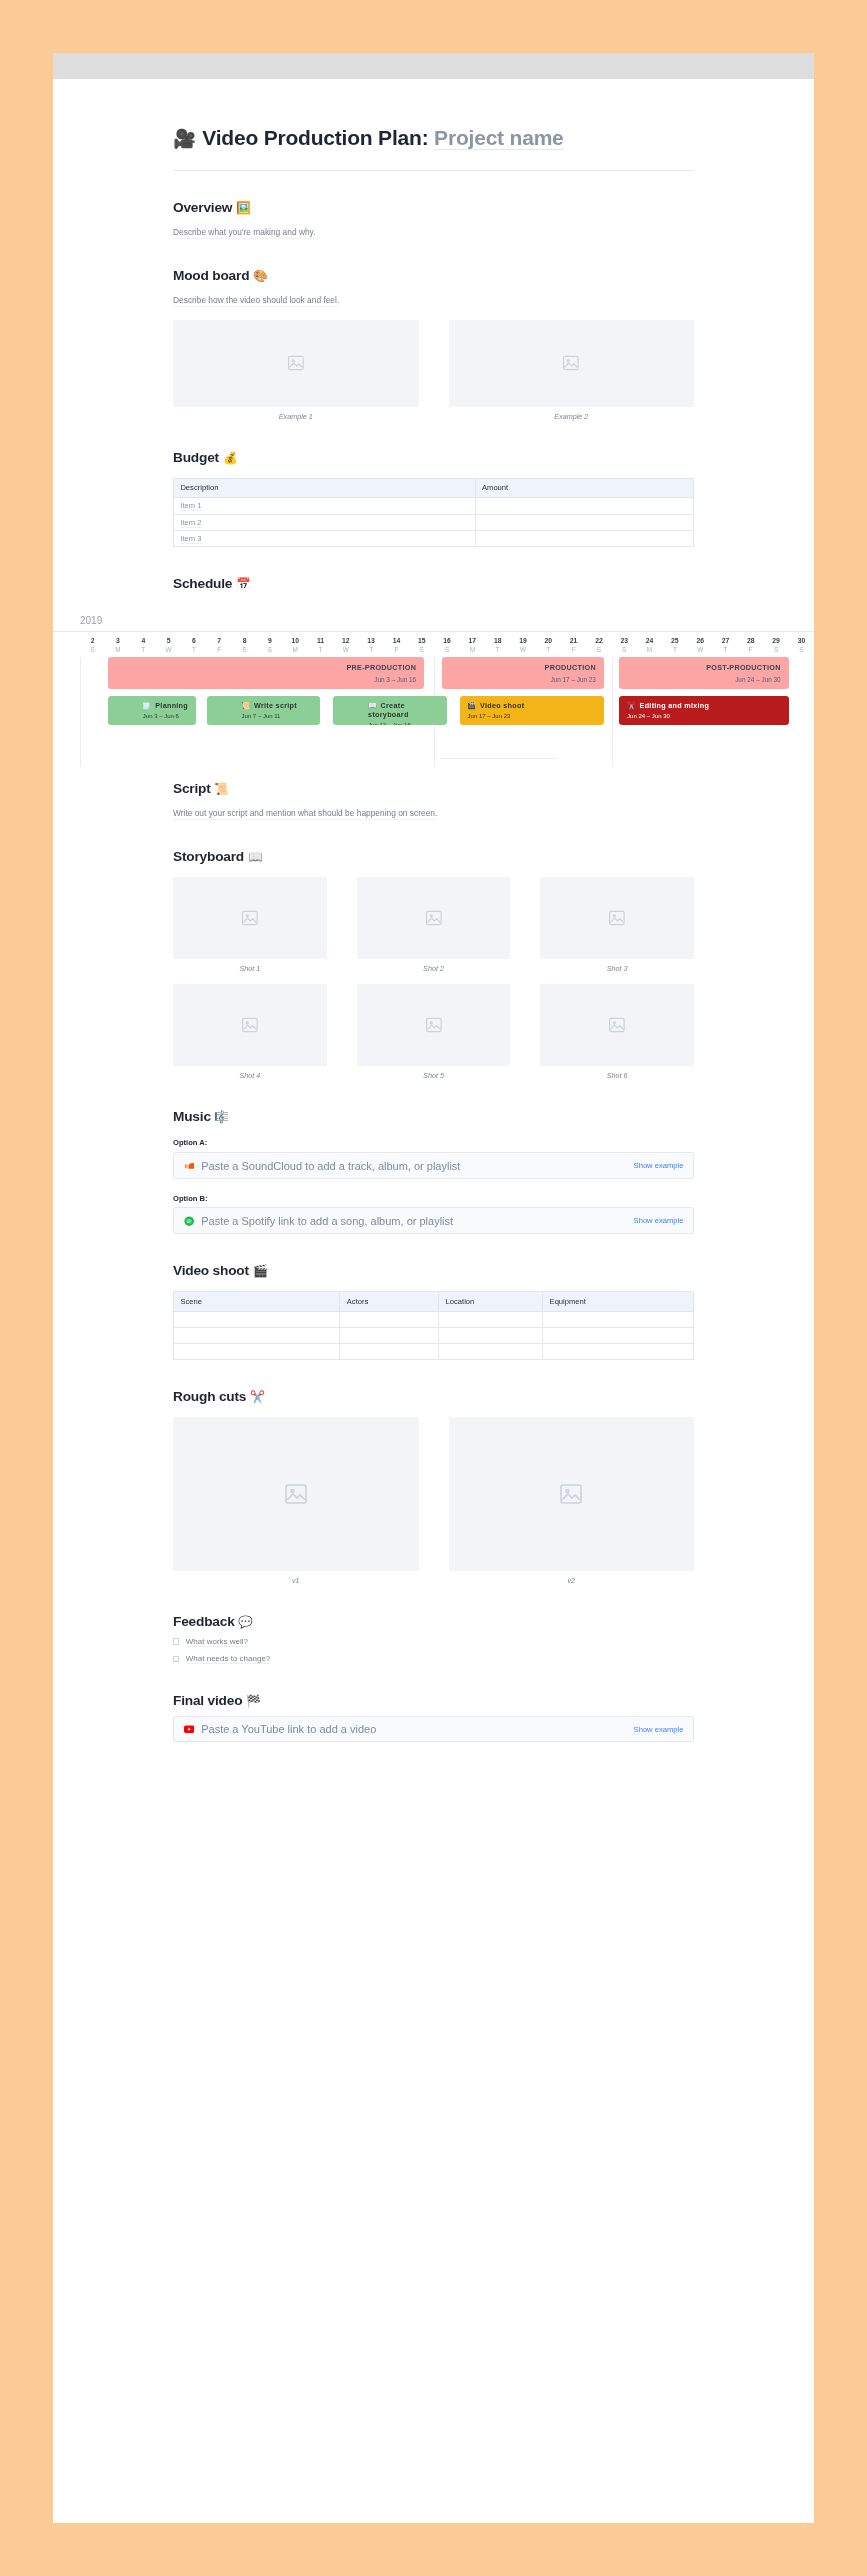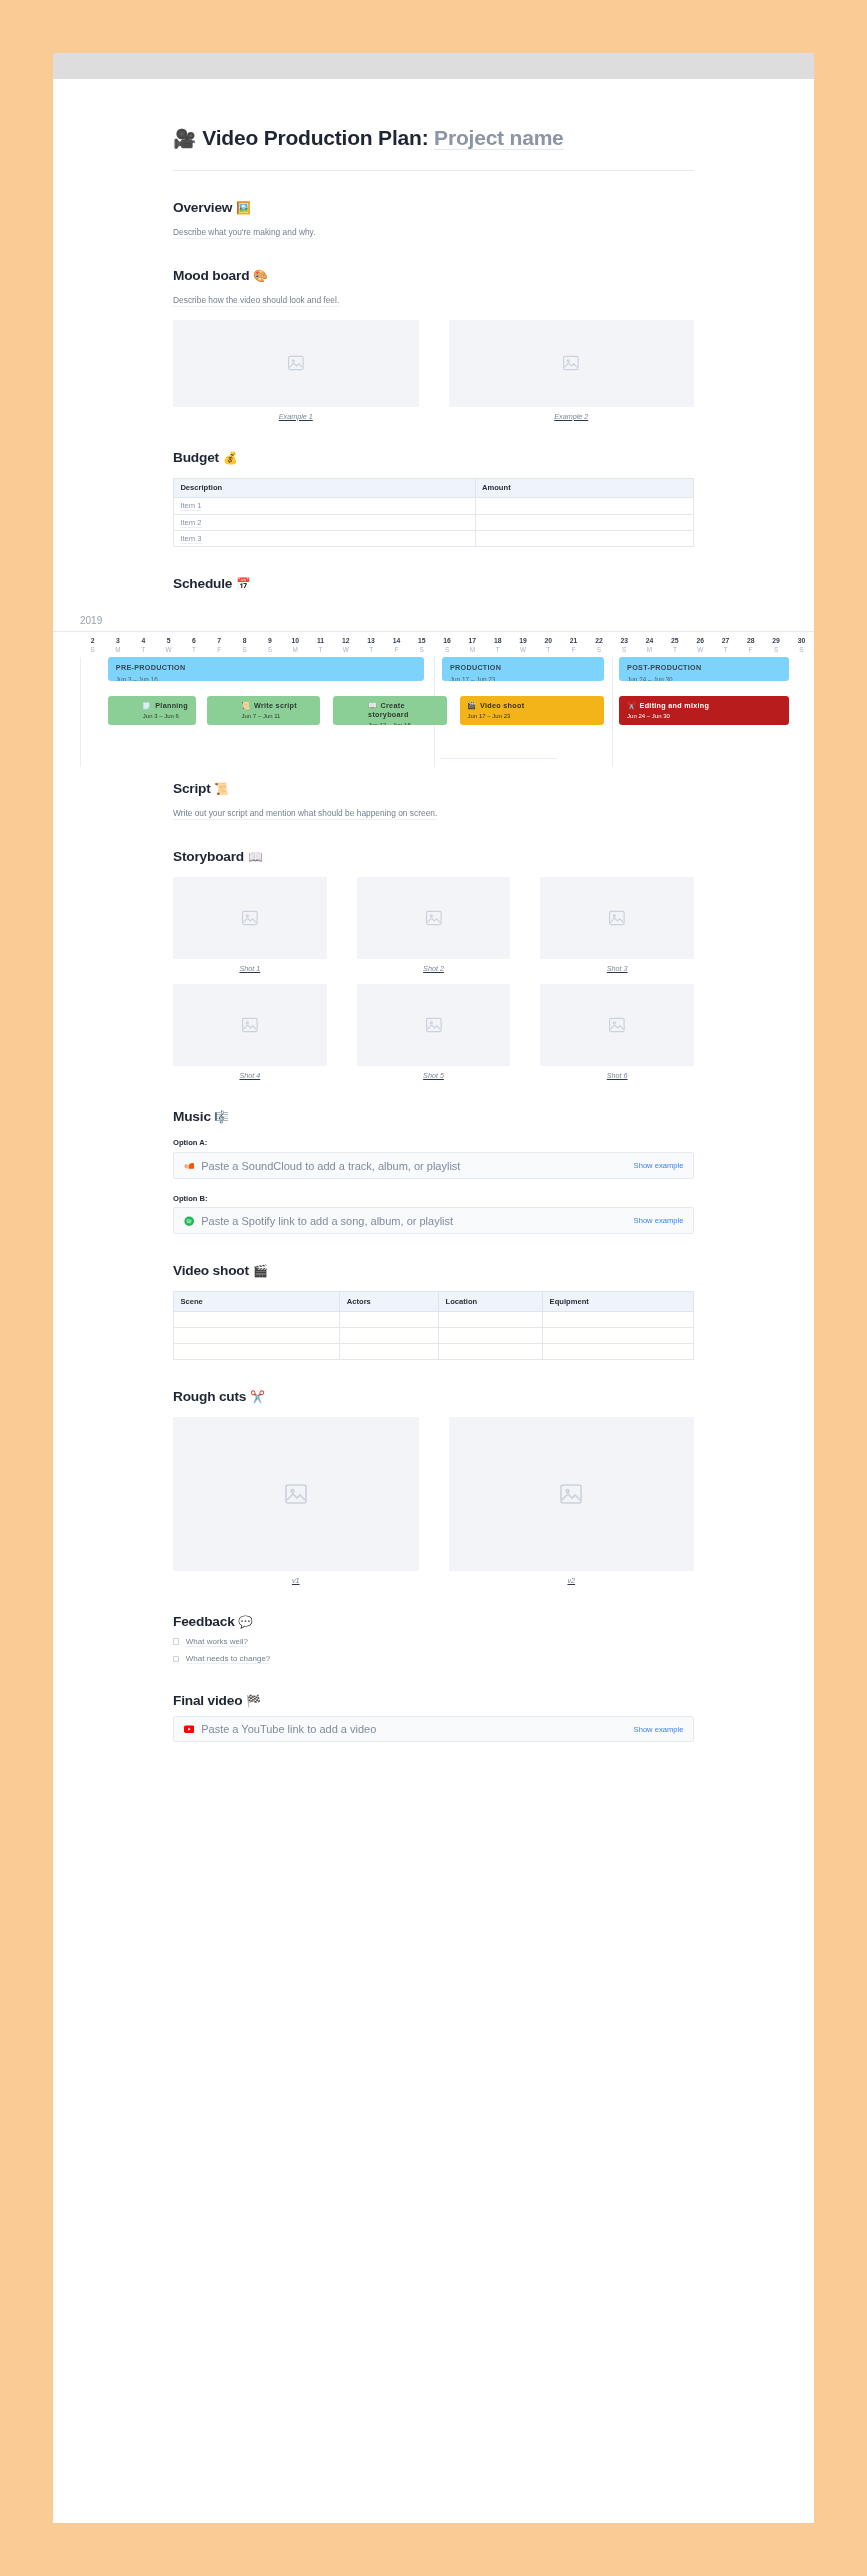--- a/index.html
+++ b/index.html
@@ -39,40 +39,40 @@
     margin:29px 0 8px 0; letter-spacing:-0.2px;
   }
   h2.sec-h .emoji { font-size:12px; margin-left:4px; }
   .desc {
     font-size:8.4px; color:#737f90;
     border-bottom:0.8px solid #eef1f5;
     display:inline-block; padding-bottom:0.8px; margin:0;
   }
 
   
-  .img-row { display:flex; gap:30px; margin-top:13px;text-decoration:underline; }
+  .img-row { display:flex; gap:30px; margin-top:13px; }
   .img-cell { flex:1; }
   .img-box {
     background:#f2f4f8; height:87px;
     display:flex; align-items:center; justify-content:center;
   }
   .img-box.tall { height:82px; }
   .img-box.big { height:154px; }
   .img-cap {
     text-align:center; font-size:7.2px; font-style:italic;
     color:#7b8699; margin-top:4.8px;
   }
   .ph-ico { width:17.7px; height:16px; stroke:#ccd2dc; fill:none; stroke-width:1.6; }
   .ph-ico.lg { width:24px; height:22px; }
 
   
   table.tbl { width:100%; border-collapse:collapse; margin-top:13px; }
   table.tbl th {
     background:#eff4fb; border:0.8px solid #dfe5ee;
-    font-size:7.6px; font-weight:700; text-align:left;
+    font-size:7.6px; font-weight:400; text-align:left;
     padding:4.8px 6.4px; color:#28303d;
   }
   table.tbl td {
     border:0.8px solid #e3e8ef; height:16px;
     padding:3.2px 6.4px; font-size:7.6px; color:#8a94a5;
   }
   td .cellv { border-bottom:0.8px solid #eceff4; }
 
   
   .gantt { position:relative; margin-top:24px; width:100%; }
@@ -83,21 +83,21 @@
   .gnum { font-size:6.8px; font-weight:700; color:#36404f; padding-top:4.8px; }
   .gdow { font-size:6.4px; color:#aab2c0; padding-top:1.6px; }
   .gantt-body { position:relative; margin-top:4.8px; padding-left:27px; height:87px; }
   .vline { position:absolute; top:0; bottom:-22.5px; width:0.8px; background:#e9edf3; }
   .bar {
     position:absolute; border-radius:3.2px;
     padding:5.6px 8px 0 8px; overflow:hidden;
   }
   .bar .bt { font-size:7.2px; font-weight:700; letter-spacing:0.3px; }
   .bar .bd { font-size:6.4px; margin-top:4px; }
-  .bar.phase { height:24px; background:#7dd3fc; }
+  .bar.phase { height:32px; background:#fca5a5;text-align:right; }
   .bar.phase .bt { color:#394552; }
   .bar.phase .bd { color:#55616f; }
   .bar.task { height:29px; padding-top:4.8px; }
   .bar.task .bt { font-size:7.2px; font-weight:700; }
   .bar.task .bd { font-size:6px; margin-top:3.2px; }
   .bar.green { background:#8ccf96; } .bar.green .bt,.bar.green .bd { color:#2e3a30;padding-left:27px; }
   .bar.amber { background:#f2b418; } .bar.amber .bt,.bar.amber .bd { color:#3a3108; }
   .bar.navy  { background:#b91c1c; } .bar.navy .bt,.bar.navy .bd { color:#ffffff; }
   .bar .bico { margin-right:3.2px; font-size:7.2px; }
   .underline-s { position:absolute; height:0.8px; background:#e9edf3; }

